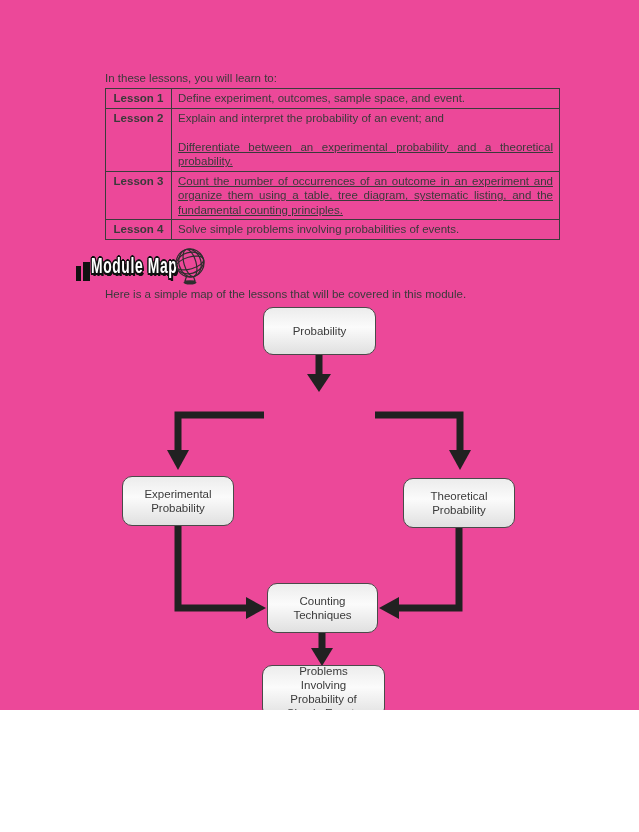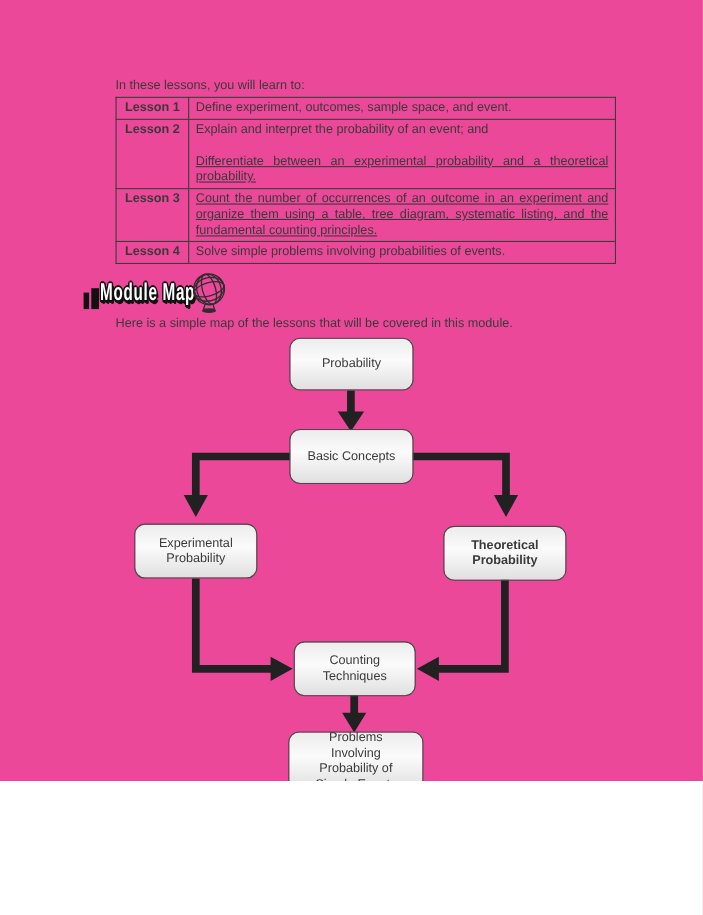--- a/index.html
+++ b/index.html
@@ -138,21 +138,20 @@
       <path class="thin" d="M78,765 H302"></path>
       <circle cx="78" cy="765" r="2.6" fill="#333"></circle>
       <path class="thin" d="M336,739 H558"></path>
       <circle cx="558" cy="739" r="2.6" fill="#333"></circle>
       <ellipse cx="319" cy="752" rx="21" ry="18.5" fill="#fff" stroke="#444" stroke-width="1.2"></ellipse>
       <ellipse cx="318" cy="751" rx="16.5" ry="14.5" fill="#fff" stroke="#444" stroke-width="1.2"></ellipse>
     </g>
   </svg>
 
   <div class="node" style="left:263px; top:307px; width:113px; height:48px;">Probability</div>
-  <div class="node" style="left:263px; top:390px; width:113px; height:50px;">Basic Concepts</div>
   <div class="node" style="left:122px; top:476px; width:112px; height:50px;">Experimental Probability</div>
-  <div class="node" style="left:403px; top:478px; width:112px; height:50px;font-weight:bold;">Theoretical Probability</div>
+  <div class="node" style="left:403px; top:478px; width:112px; height:50px;">Theoretical Probability</div>
   <div class="node" style="left:267px; top:583px; width:111px; height:50px;">Counting Techniques</div>
   <div class="node" style="left:262px; top:665px; width:123px; height:53px;">Problems Involving Probability of Simple Events</div>
 
   <div class="abs page-num">556</div>
 
 </div>
 
 </body></html>

